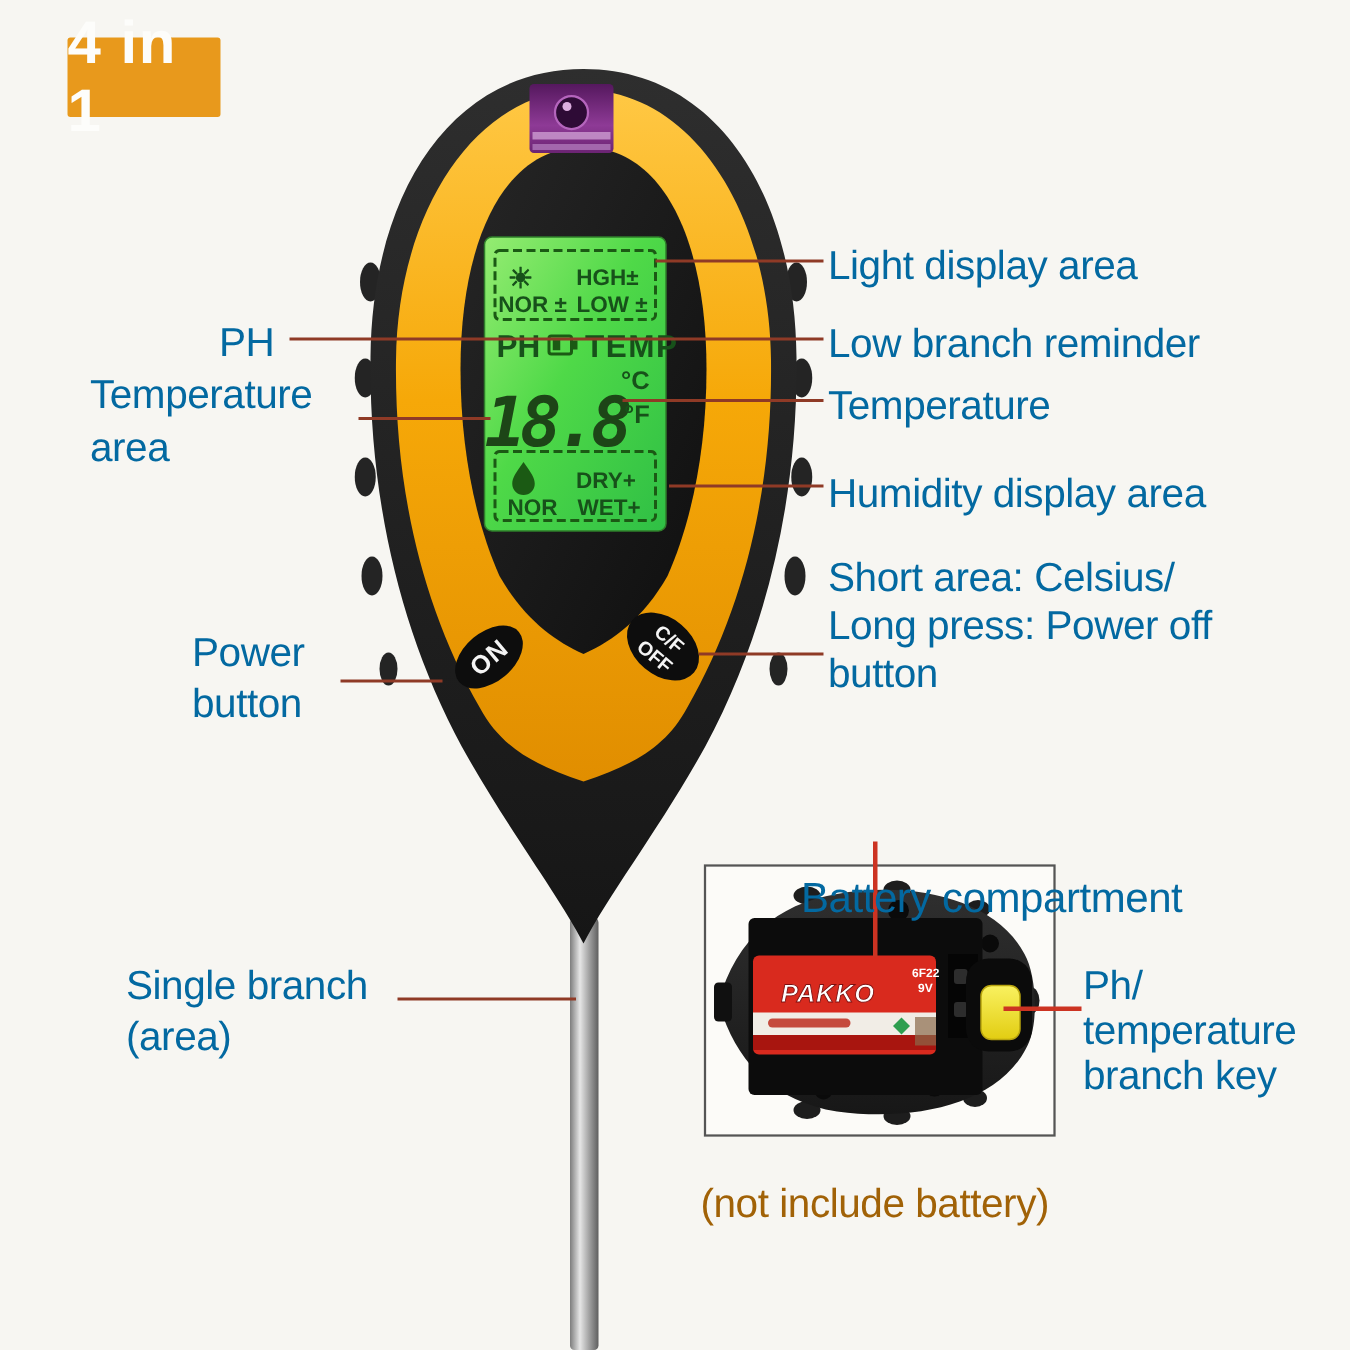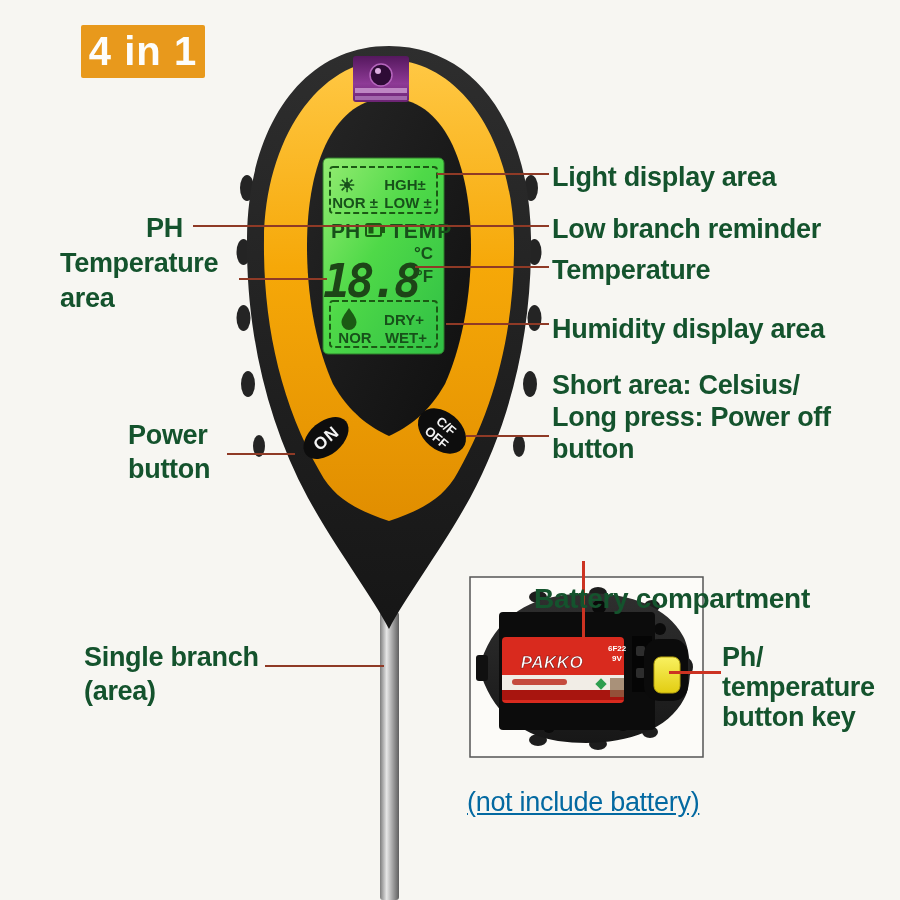--- a/index.html
+++ b/index.html
@@ -2,31 +2,31 @@
 <html><head>
 <meta charset="utf-8">
 <style>
   html,body{margin:0;padding:0;background:#e9e7e2;}
   .canvas{
     position:relative;width:900px;height:900px;background:#f7f6f2;
     font-family:"Liberation Sans",sans-serif;overflow:hidden;
   }
   svg{position:absolute;left:0;top:0;z-index:1;}
   .badge{
-    position:absolute;left:45px;top:25px;width:124px;height:53px;
+    position:absolute;left:45px;top:25px;width:102px;height:53px;
     background:#E8991C;color:#fdfdfb;font-size:40px;font-weight:bold;
     display:flex;align-items:center;justify-content:center;letter-spacing:1px;
-    z-index:3;border-radius:2px;margin-left:36px;
+    z-index:3;border-radius:2px;
   }
   .label{
-    position:absolute;color:#14532d;font-weight:700;font-size:27px;
+    position:absolute;color:#0369a1;font-weight:400;font-size:27px;
     letter-spacing:-0.3px;white-space:nowrap;z-index:3;line-height:34px;
   }
   .label.rt{line-height:32px;}
-  .label.red{color:#0369a1;font-weight:400;text-decoration:underline;}
+  .label.red{color:#a16207;font-weight:400;}
   .leader{position:absolute;height:2px;background:#8F3A26;z-index:2;}
   .leader.bright{background:#CC3322;}
   .leader.vert{width:2.5px;}
 </style>
 </head>
 <body>
 
 <div class="canvas">
 
   <svg width="900" height="900" viewBox="0 0 900 900">
@@ -212,17 +212,17 @@
   <div class="label" style="left:552px;top:312px;">Humidity display area</div>
   <div class="label rt" style="left:552px;top:369px;">
     <div>Short area: Celsius/</div>
     <div>Long press: Power off</div>
     <div>button</div>
   </div>
   <div class="label" style="left:534px;top:534px;font-size:28px;margin-top:48px;">Battery compartment</div>
   <div class="label" style="left:722px;top:642px;line-height:30px;">
     <div>Ph/</div>
     <div>temperature</div>
-    <div>button key</div>
+    <div>branch key</div>
   </div>
   <div class="label red" style="left:467px;top:785px;">(not include battery)</div>
 
 </div>
 
 </body></html>

